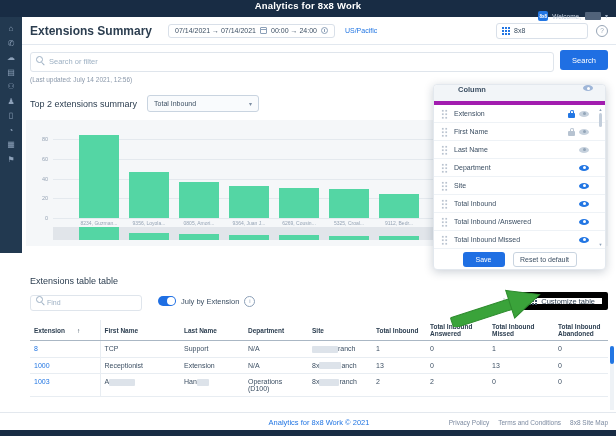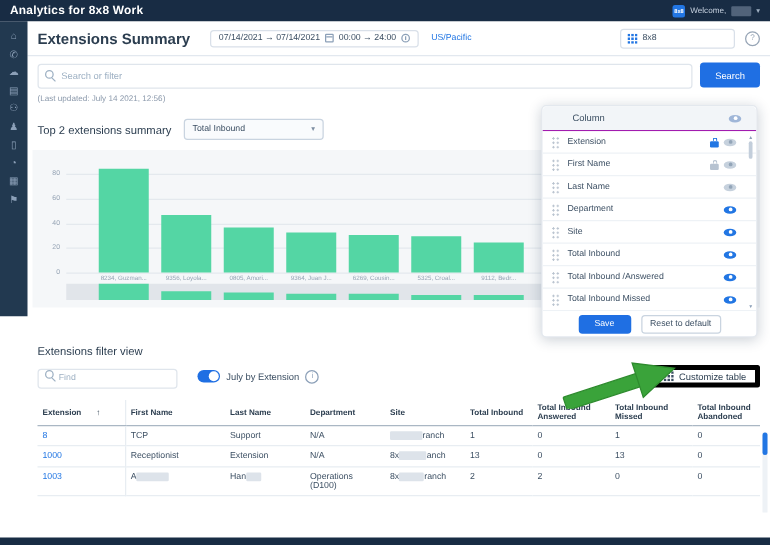--- a/index.html
+++ b/index.html
@@ -1,19 +1,19 @@
 <!DOCTYPE html>
 <html><head>
 <meta charset="utf-8">
 <style>
   html,body{margin:0;padding:0;background:#ffffff;}
   .screen{position:relative;width:616px;height:436px;overflow:hidden;background:#fff;font-family:"Liberation Sans",sans-serif;}
 
   
-  .topbar{position:absolute;left:0;top:0;width:616px;height:17px;background:#182c44;display:flex;align-items:center;padding:0 8px;box-sizing:border-box;z-index:40;}
+  .topbar{position:absolute;left:0;top:0;width:616px;height:17px;background:#182c44;display:flex;align-items:center;padding:0 8px;box-sizing:border-box;z-index:40;flex-direction:column;}
   .topbar-title{color:#fff;font-size:9.5px;font-weight:bold;letter-spacing:.2px;}
   .topbar-right{margin-left:auto;display:flex;align-items:center;gap:4px;}
   .logo-sq{width:10px;height:10px;border-radius:2px;background:#2276e3;color:#fff;font-size:4.5px;font-weight:bold;display:flex;align-items:center;justify-content:center;}
   .welcome{color:#c7d2e0;font-size:6.5px;}
   .blur{display:inline-block;height:7px;border-radius:1px;background:#dde3ea;vertical-align:middle;}
   .blur.dark{background:#51637a;height:8px;}
   .caret{color:#9fb0c3;font-size:6px;line-height:6px;}
 
   
   .sidebar{position:absolute;left:0;top:17px;width:22px;height:236px;background:#223950;display:flex;flex-direction:column;align-items:center;padding-top:7px;gap:5.5px;box-sizing:border-box;z-index:30;}
@@ -52,21 +52,21 @@
   .chart-panel{position:absolute;left:26px;top:120px;width:582px;height:126px;background:#f5f7f9;z-index:5;}
   .gridline{position:absolute;left:27px;right:8px;height:1px;background:#e4e9ee;}
   .tick-label{position:absolute;left:0;width:22px;text-align:right;font-size:5.5px;color:#96a4b5;}
   .bar{position:absolute;}
   .bar-label{position:absolute;top:100px;width:50px;text-align:center;font-size:5px;color:#96a4b5;white-space:nowrap;overflow:hidden;}
   .chart-navigator{position:absolute;left:27px;right:8px;top:107px;height:13px;background:#e1e5ea;}
   .mini-bar{position:absolute;bottom:0;}
 
   
   .popup{position:absolute;left:433px;top:84px;width:173px;height:186px;background:#fff;border:1px solid #e3e8ee;border-radius:4px;box-shadow:0 2px 10px rgba(20,40,70,.22);z-index:50;box-sizing:border-box;}
-  .popup-header{height:20px;background:#f2f5f8;border-bottom:1px solid #a21caf;border-radius:4px 4px 0 0;display:flex;align-items:center;padding:0 12px 0 24px;font-size:7.5px;color:#3c4f63;box-sizing:border-box;}
+  .popup-header{height:20px;background:#f2f5f8;border-bottom:4px solid #a21caf;border-radius:4px 4px 0 0;display:flex;padding:0 12px 0 24px;font-size:7.5px;color:#3c4f63;box-sizing:border-box;font-weight:bold;}
   .popup-header .eye{margin-left:auto;}
   .popup-rows{height:144px;overflow:hidden;}
   .popup-row{height:18px;border-bottom:1px solid #eef2f6;display:flex;align-items:center;padding:0 16px 0 7px;gap:6px;font-size:7px;color:#3c4f63;box-sizing:border-box;cursor:pointer;}
   .drag-handle{width:7px;height:10px;background-image:radial-gradient(circle,#b9c3cf 0.8px,transparent 1px);background-size:3.5px 3.5px;flex:0 0 auto;cursor:grab;}
   .row-icons{margin-left:auto;display:flex;align-items:center;gap:4px;}
   .eye{position:relative;display:inline-block;width:10px;height:6px;border-radius:50%;cursor:pointer;}
   .eye::after{content:"";position:absolute;left:3.5px;top:1.5px;width:3px;height:3px;border-radius:50%;}
   .eye.blue{background:#2276e3;} .eye.blue::after{background:#fff;}
   .eye.gray{background:#c6d1dd;} .eye.gray::after{background:#93a5b8;}
   .eye.header{background:#9fb6d8;} .eye.header::after{background:#fff;}
@@ -87,21 +87,21 @@
   .find-wrap{position:relative;width:112px;}
   .find-input{width:112px;height:16px;border:1px solid #dfe5ec;border-radius:3px;font-size:7px;padding:0 4px 0 16px;box-sizing:border-box;color:#3c4f63;font-family:"Liberation Sans",sans-serif;}
   .find-input::placeholder{color:#9db0c3;}
   .find-wrap .mag-icon{top:5px;}
   .toggle{margin-left:16px;position:relative;width:18px;height:10px;border-radius:5px;background:#1f6fe3;cursor:pointer;flex:0 0 auto;}
   .toggle::after{content:"";position:absolute;right:1px;top:1px;width:8px;height:8px;border-radius:50%;background:#fff;}
   .toggle-label{font-size:7.5px;color:#3c4f63;margin-left:5px;}
   .info-circle{width:9px;height:9px;border:1px solid #8ca0b8;border-radius:50%;color:#8ca0b8;font-size:6px;display:flex;align-items:center;justify-content:center;margin-left:5px;cursor:pointer;}
   .dl-icon{margin-left:auto;position:relative;color:#5f7287;font-size:9px;line-height:9px;cursor:pointer;padding-bottom:1px;}
   .dl-icon::after{content:"";position:absolute;left:-1px;right:-1px;bottom:-1px;height:1px;background:#5f7287;}
-  .customize-btn{margin-left:10px;height:18px;border:4px solid #000000;background:#fff;border-radius:2px;display:flex;align-items:center;gap:4px;padding:0 7px;font-size:7.5px;color:#2c3e50;cursor:pointer;font-family:"Liberation Sans",sans-serif;}
+  .customize-btn{margin-left:10px;height:18px;border:6px solid #000000;background:#fff;border-radius:2px;display:flex;align-items:center;gap:4px;padding:0 7px;font-size:7.5px;color:#2c3e50;cursor:pointer;font-family:"Liberation Sans",sans-serif;}
   .grid-icon{flex:0 0 auto;}
 
   .green-arrow{position:absolute;left:445px;top:281px;z-index:25;pointer-events:none;}
 
   
   .data-table{position:absolute;left:30px;top:320px;width:578px;border-collapse:collapse;table-layout:fixed;z-index:10;}
   .data-table th{font-size:6.5px;font-weight:bold;color:#2c3e50;text-align:left;padding:3px 4px;border-bottom:1px solid #aab7c4;vertical-align:middle;cursor:pointer;}
   .data-table td{font-size:7px;color:#3c4f63;padding:4px 4px;border-bottom:1px solid #e8edf2;vertical-align:top;word-wrap:break-word;}
   .data-table th:first-child,.data-table td:first-child{border-right:1px solid #e8edf2;}
   .ext-link{color:#2276e3;cursor:pointer;}
@@ -296,21 +296,21 @@
       <span class="thumb"></span>
       <span class="sp"></span>
       <span>▼</span>
     </div>
     <div class="popup-footer">
       <button class="btn-save">Save</button>
       <button class="btn-reset">Reset to default</button>
     </div>
   </div>
 
-  <div class="section-title">Extensions filter view</div>
+  <div class="section-title">Extensions table table</div>
   <div class="table-controls">
     <div class="find-wrap">
       <span class="mag-icon"></span>
       <input class="find-input" type="text" placeholder="Find" style="">
     </div>
     <div class="toggle"></div>
     <span class="toggle-label">July by Extension</span>
     <div class="info-circle">i</div>
     <span class="dl-icon">↓</span>
     <button class="customize-btn">
@@ -396,15 +396,23 @@
           <td>2</td>
           <td>0</td>
           <td>0</td>
         </tr>
       </tbody>
   </table>
   <div class="table-scrollbar">
     <div class="thumb"></div>
   </div>
 
+  <div class="footer">
+    <div class="footer-center">Analytics for 8x8 Work © 2021</div>
+    <div class="footer-links">
+        <span class="footer-link">Privacy Policy</span>
+        <span class="footer-link">Terms and Conditions</span>
+        <span class="footer-link">8x8 Site Map</span>
+      </div>
+  </div>
   <div class="bottom-strip"></div>
 
 </div>
 
 </body></html>

